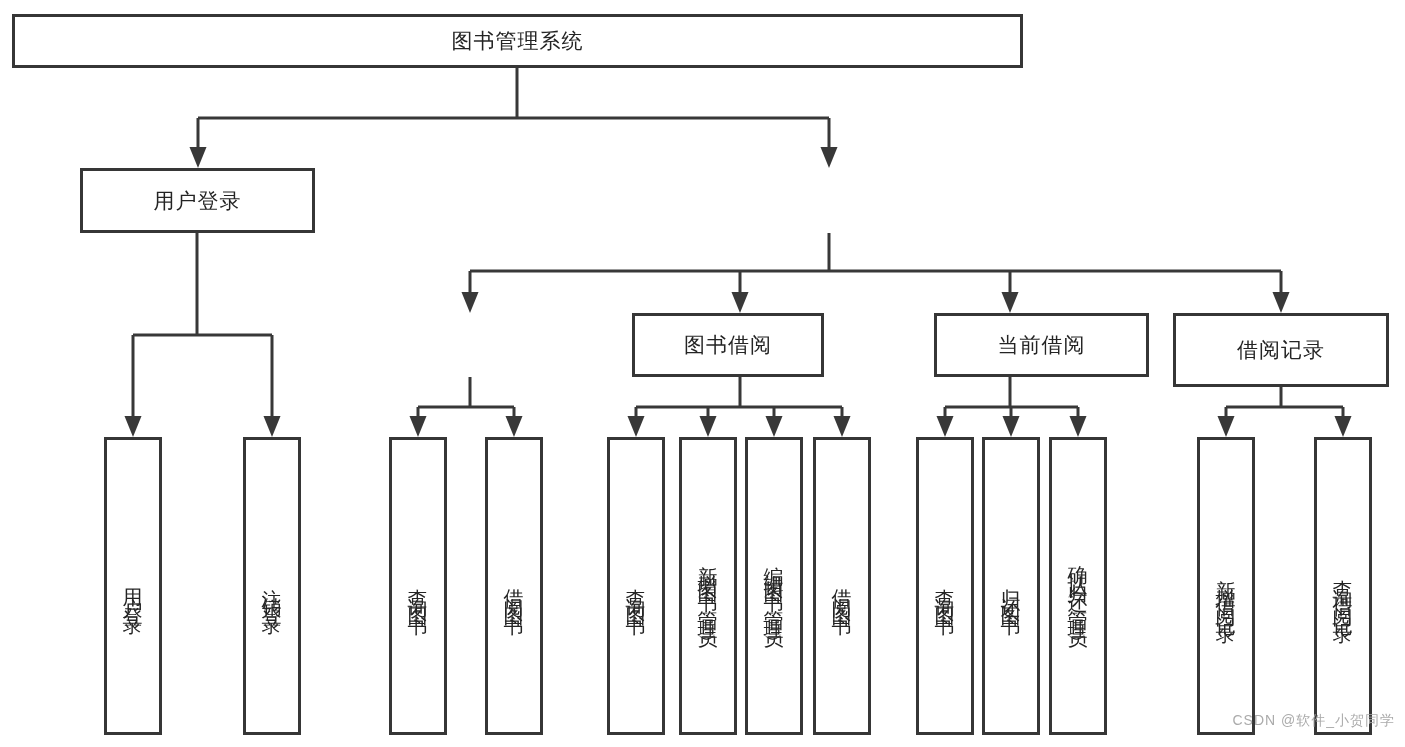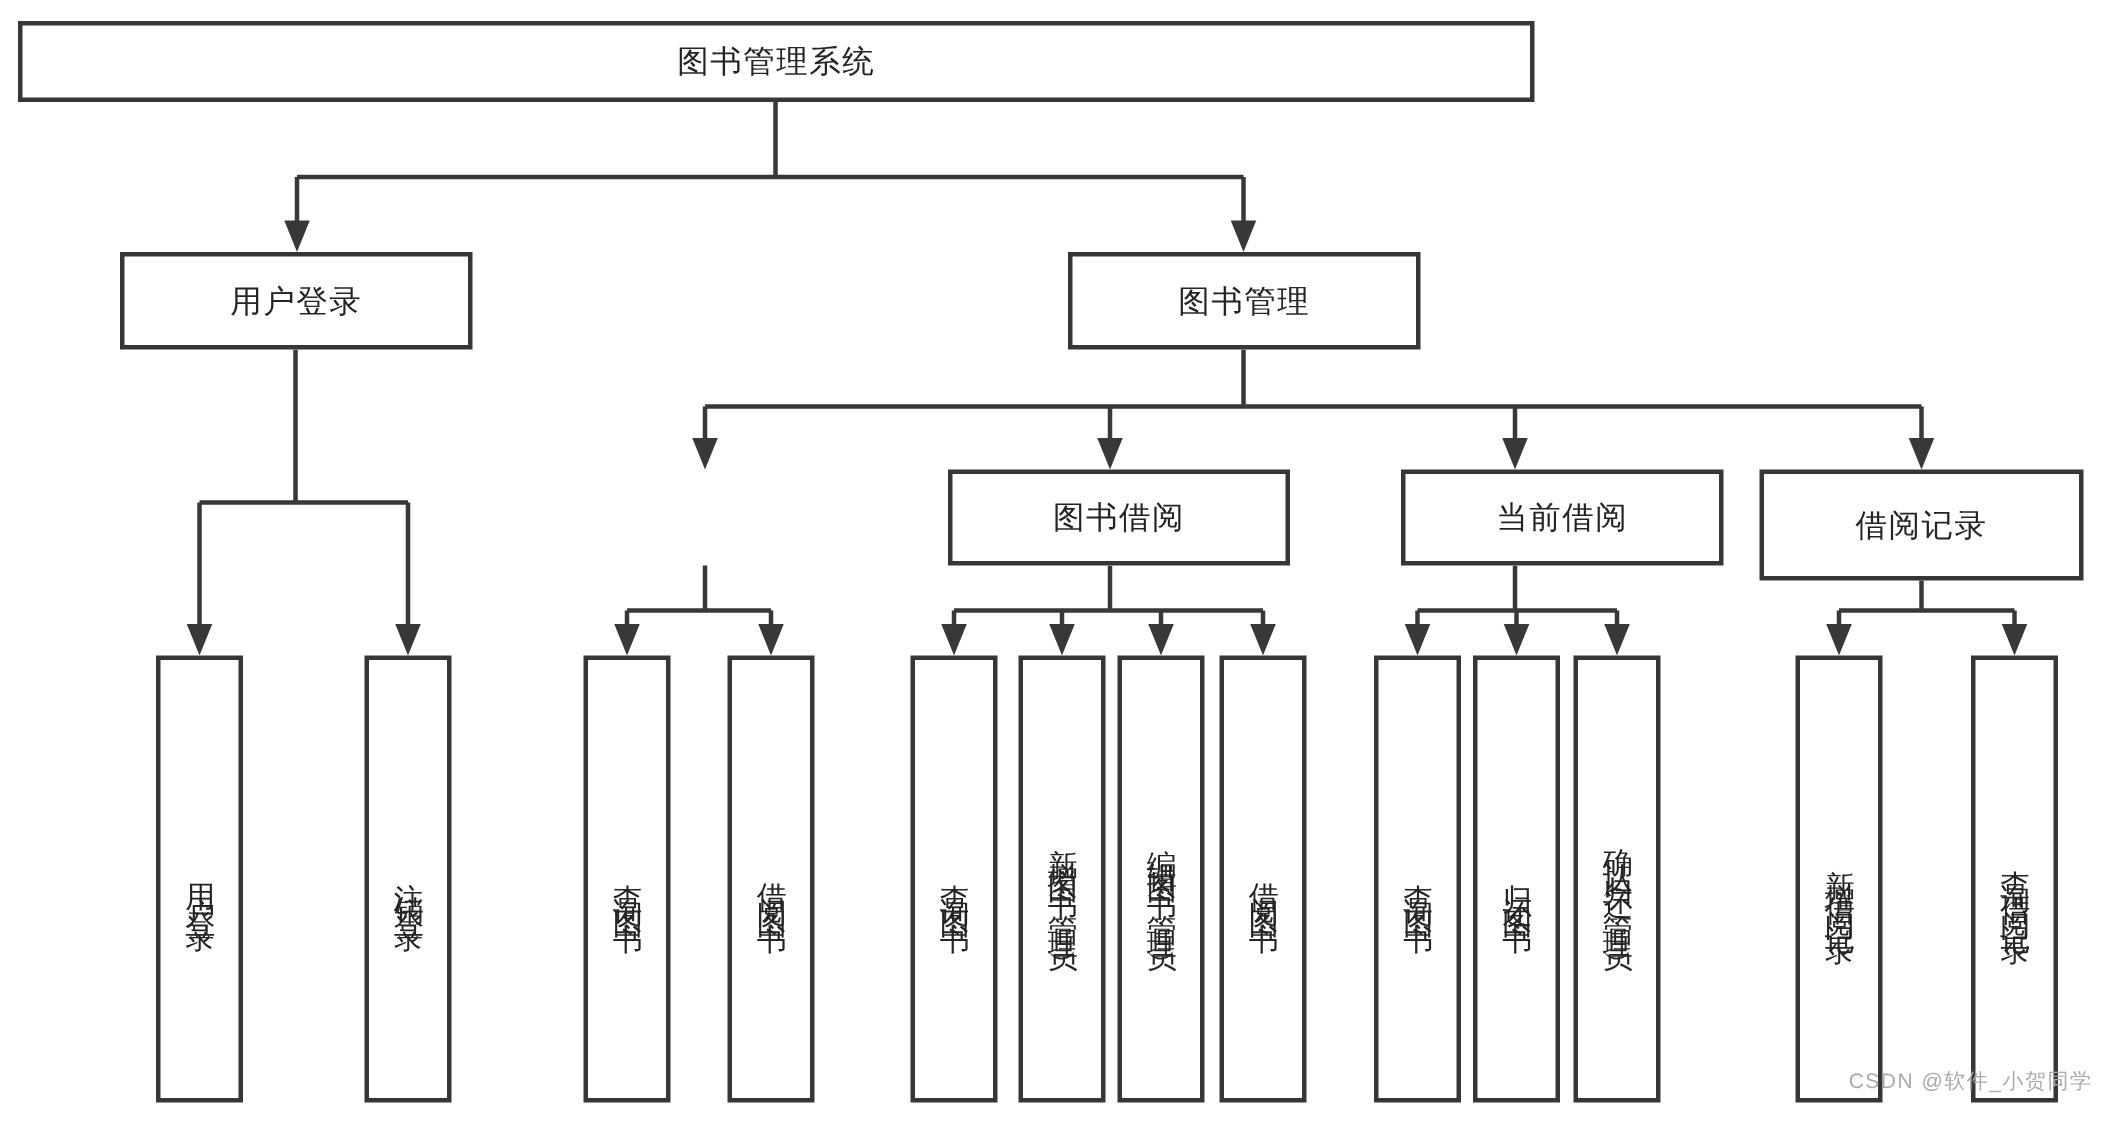--- a/index.html
+++ b/index.html
@@ -66,23 +66,22 @@
       <polygon points="1002.5,416 1019.5,416 1011,437"></polygon>
       <polygon points="1069.5,416 1086.5,416 1078,437"></polygon>
       <polygon points="1217.5,416 1234.5,416 1226,437"></polygon>
       <polygon points="1334.5,416 1351.5,416 1343,437"></polygon>
     </g>
   </svg>
 
   <div class="hbox" style="left:12px; top:14px; width:1011px; height:54px;">图书管理系统</div>
 
   <div class="hbox" style="left:80px; top:168px; width:235px; height:65px;">用户登录</div>
-  <div class="hbox" style="left:712px; top:168px; width:235px; height:65px;">图书管理</div>
 
-  <div class="hbox" style="left:632px; top:313px; width:228px; height:64px;">图书借阅</div>
+  <div class="hbox" style="left:632px; top:313px; width:192px; height:64px;">图书借阅</div>
   <div class="hbox" style="left:902px; top:313px; width:215px; height:64px;margin-left:32px;">当前借阅</div>
   <div class="hbox" style="left:1173px; top:313px; width:216px; height:74px;">借阅记录</div>
 
   <div class="vbox" style="left:104px;">用户登录</div>
   <div class="vbox" style="left:243px;">注销登录</div>
 
   <div class="vbox" style="left:389px;">查询图书</div>
   <div class="vbox" style="left:485px;">借阅图书</div>
 
   <div class="vbox" style="left:607px;">查询图书</div>

